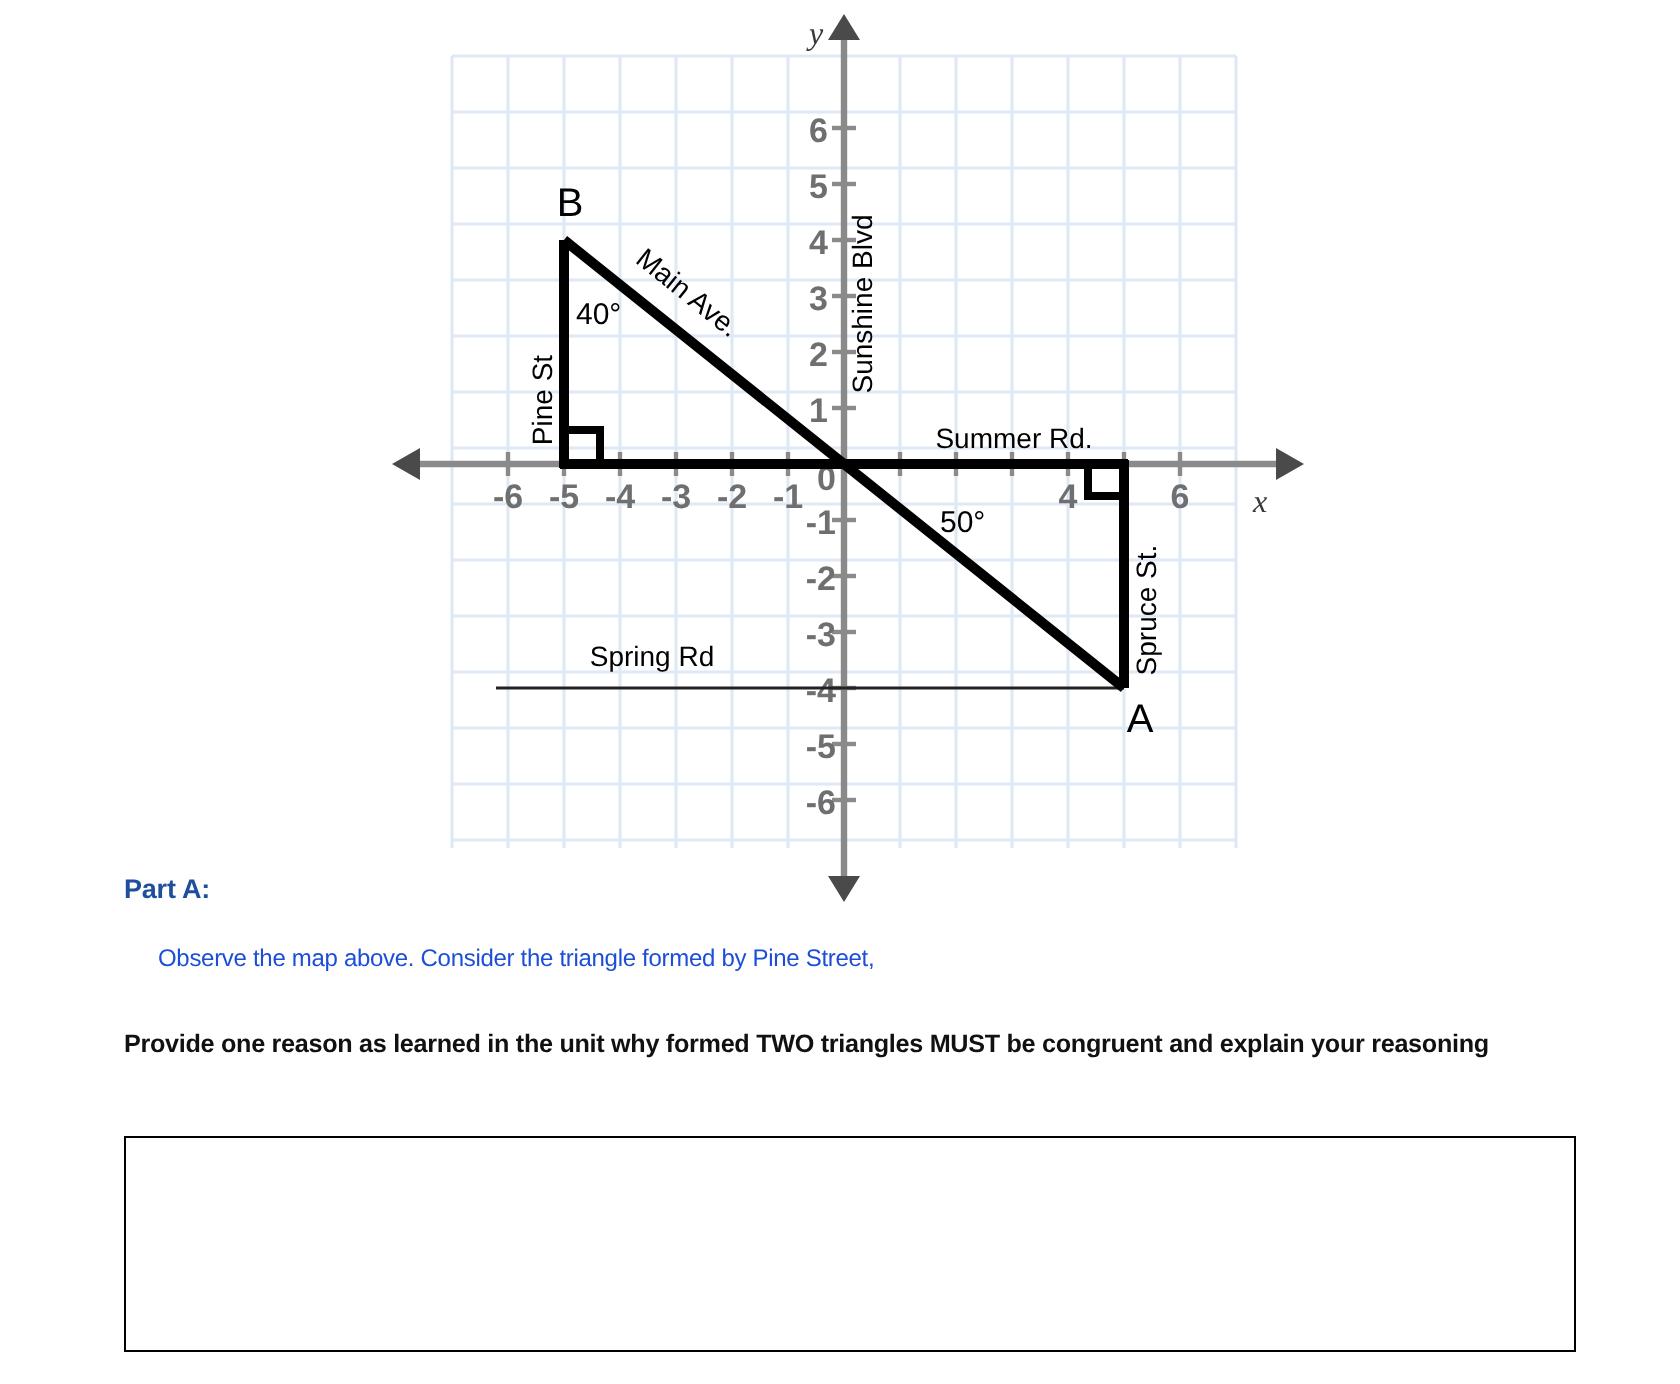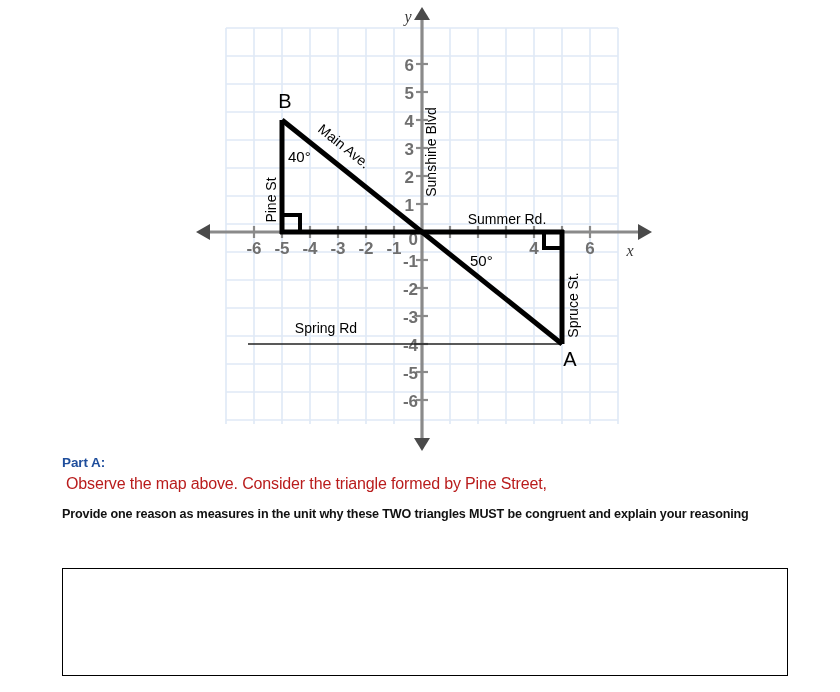--- a/index.html
+++ b/index.html
@@ -28,36 +28,36 @@
     height: 455px;
   }
   #map-svg {
     position: absolute;
     left: 0;
     top: 0;
   }
   #question-block {
     position: absolute;
     left: 62px;
-    top: 454px;
+    top: 436px;
     width: 730px;
   }
   .part-label {
     color: #1f4e9c;
     font-weight: bold;
     font-size: 13.5px;
     line-height: 18px;
     margin: 0 0 2px 0;
     letter-spacing: -0.1px;
   }
   .prompt-line {
-    color: #b91c1c;
-    font-size: 16px;
+    color: #1d4ed8;
+    font-size: 12px;
     line-height: 16.5px;
-    margin: 4px;
+    margin: 17px;
     letter-spacing: -0.15px;
   }
   .prompt-bold {
     color: #111111;
     font-size: 12.6px;
     line-height: 16.5px;
     font-weight: bold;
     margin: 0;
     letter-spacing: -0.15px;
   }
@@ -213,18 +213,18 @@
       <text x="578" y="305" font-family="Liberation Sans, sans-serif" font-size="14" fill="#000000" text-anchor="middle" transform="rotate(-90 578 305)">Spruce St.</text>
 
       <text x="326" y="333" font-family="Liberation Sans, sans-serif" font-size="14" fill="#000000" text-anchor="middle">Spring Rd</text>
     </svg>
   </div>
 
   <div id="question-block">
     <p class="part-label">Part A:</p>
     <p class="prompt-line">Observe the map above. Consider the triangle formed by Pine Street,</p>
     <div class="spacer-sm"></div>
-    <p class="prompt-bold">Provide one reason as measures in the unit why these TWO triangles MUST be congruent and explain your reasoning</p>
+    <p class="prompt-bold">Provide one reason as learned in the unit why formed TWO triangles MUST be congruent and explain your reasoning</p>
   </div>
 
   <div id="answer-box" title=""></div>
 
 </div>
 
 </body></html>

